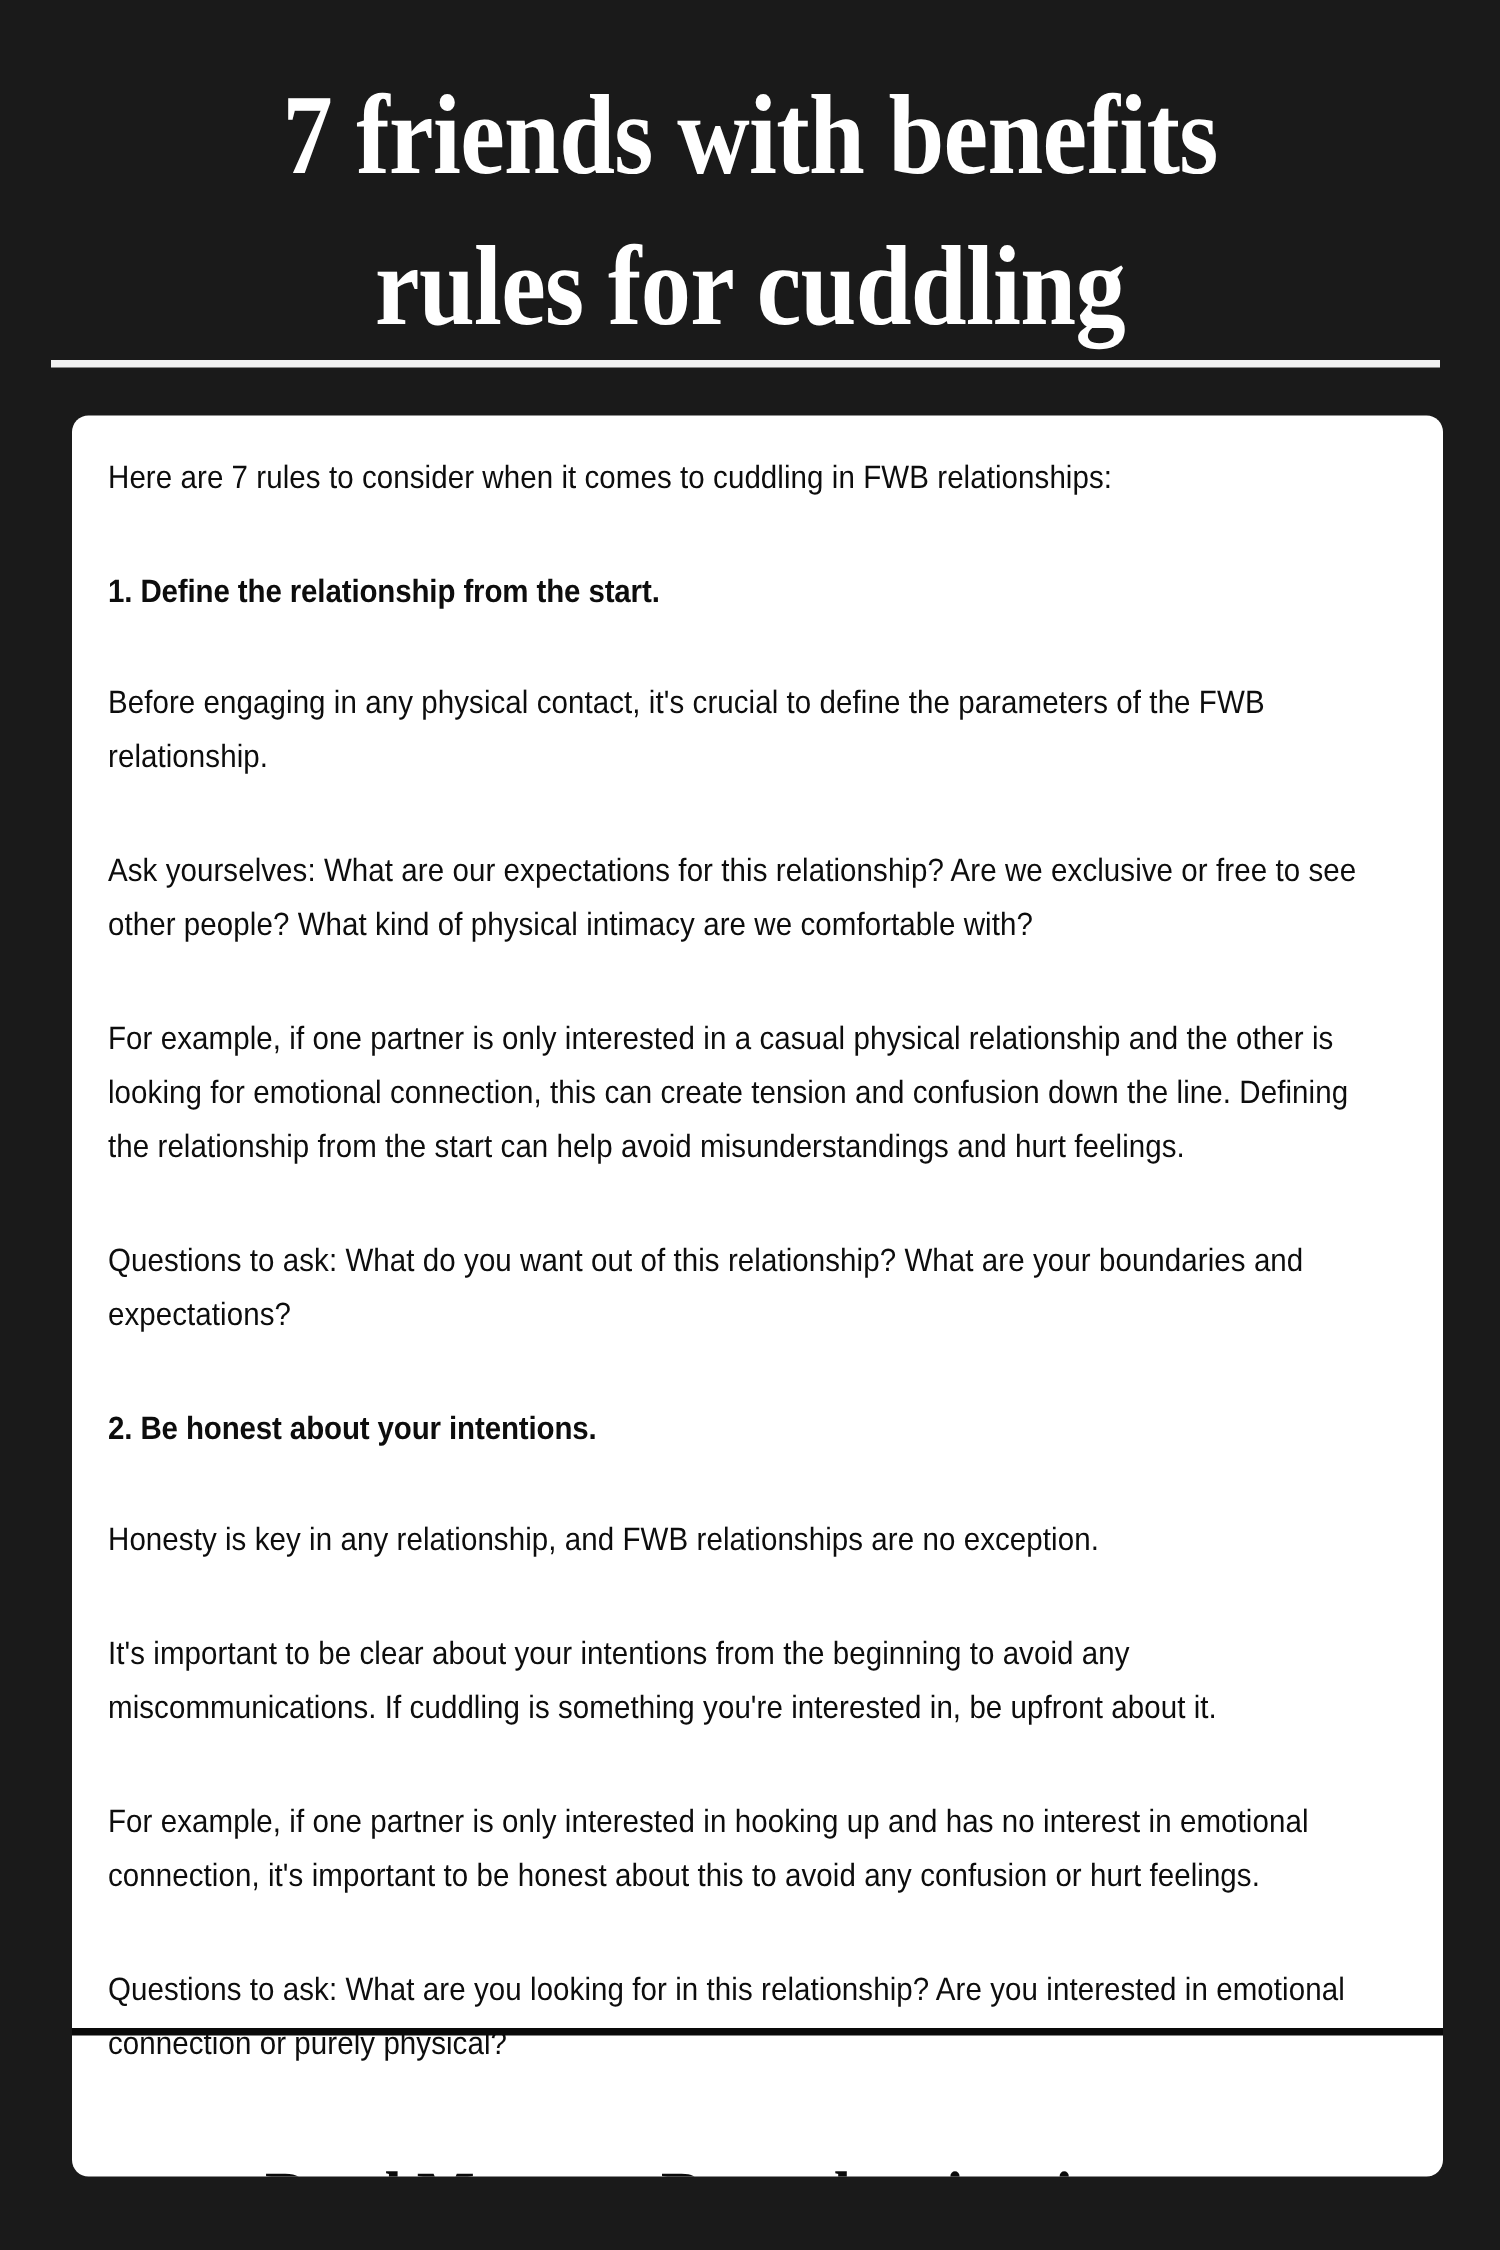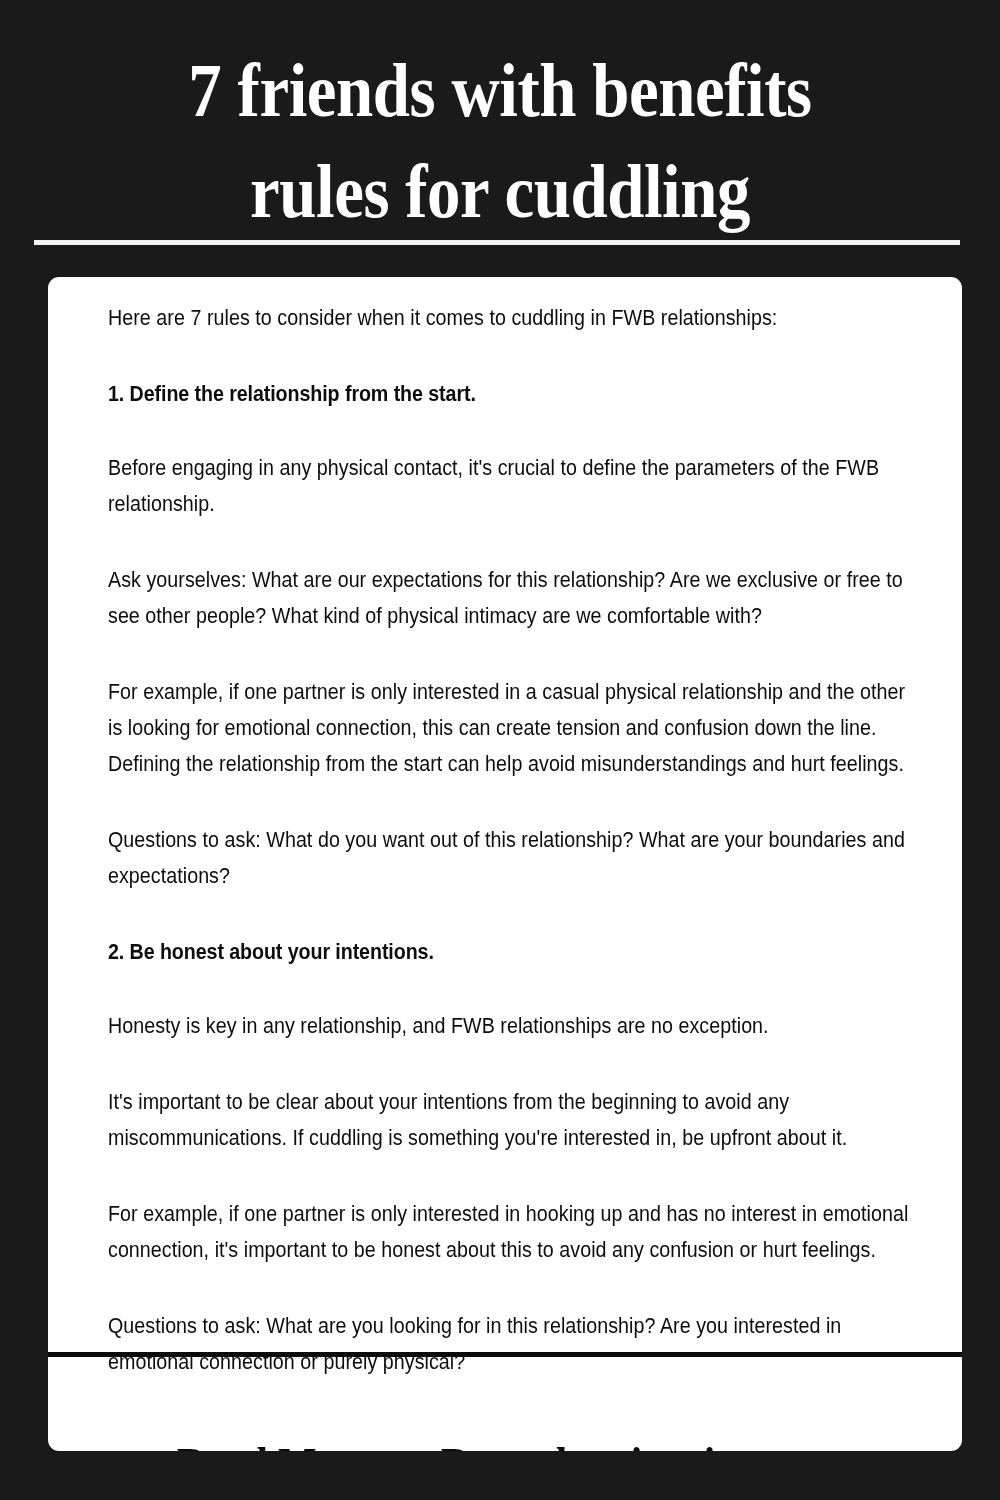--- a/index.html
+++ b/index.html
@@ -61,24 +61,24 @@
     width: 914px;
     height: 1174px;
     background: #ffffff;
     border-radius: 11px;
     box-sizing: border-box;
     overflow: hidden;
   }
 
   .card-body {
     position: absolute;
-    left: 16px;
+    left: 0;
     top: 0;
     right: 0;
-    padding: 23px 40px 0 44px;
+    padding: 23px 40px 0 24px;
     box-sizing: border-box;
   }
 
   .para {
     margin: 0 0 40px 0;
     color: #0d0d0d;
     font-family: "Liberation Sans Narrow", "Liberation Sans", sans-serif;
     font-size: 21.5px;
     line-height: 36px;
     font-weight: 400;

